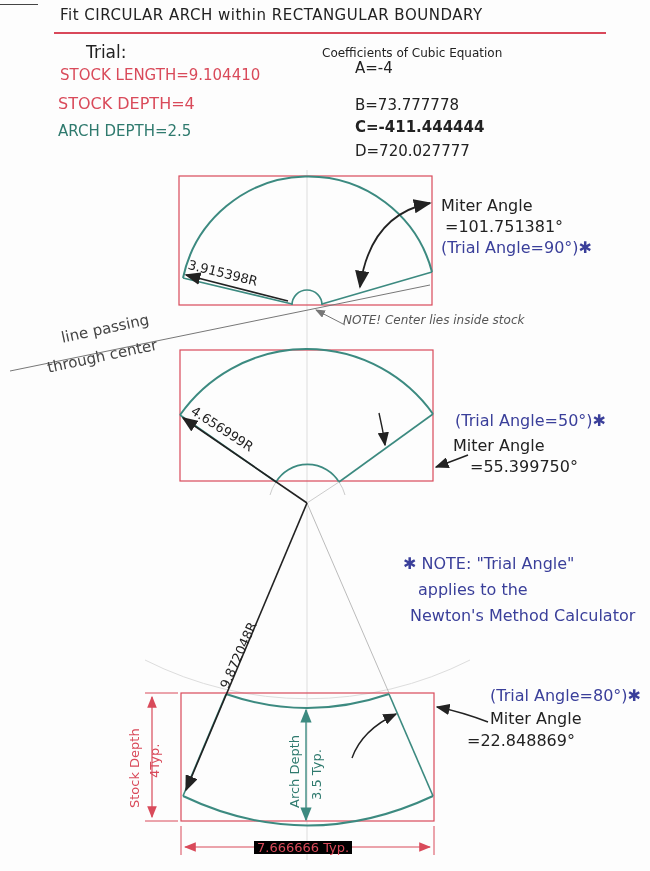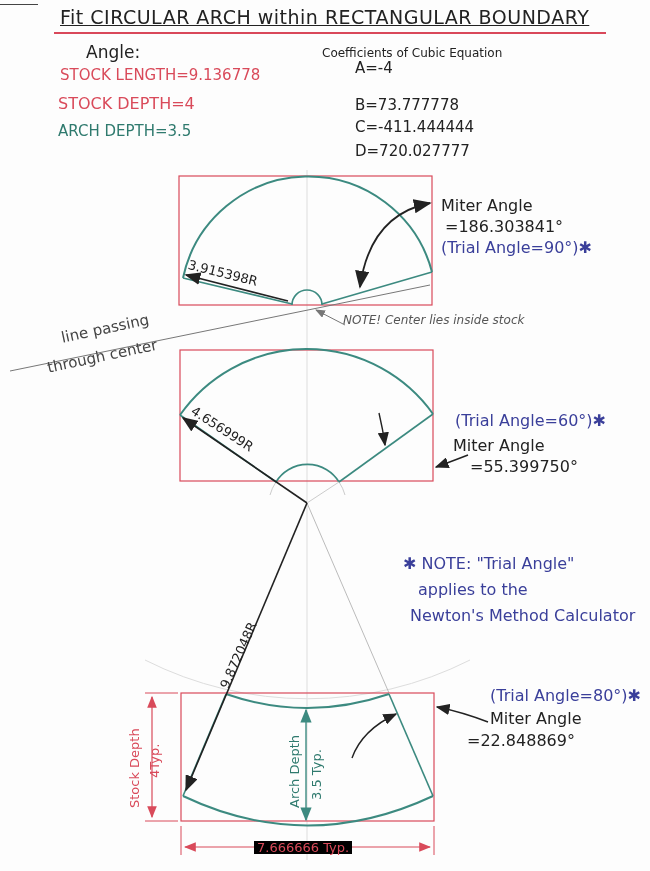--- a/index.html
+++ b/index.html
@@ -1,20 +1,20 @@
 <!DOCTYPE html>
 <html><head>
 <meta charset="utf-8">
 <style>
   html, body { margin: 0; padding: 0; background: #fdfdfd; }
   body { width: 650px; height: 871px; position: relative; overflow: hidden;
          font-family: "DejaVu Sans", sans-serif; }
   svg { position: absolute; left: 0; top: 0; }
   .txt { position: absolute; white-space: nowrap; line-height: 1; }
-  .title { left: 60px; top: 8px; font-size: 19px; color: #222; letter-spacing: 0.5px; text-decoration: underline; }
+  .title { left: 60px; top: 8px; font-size: 15px; color: #222; letter-spacing: 0.5px; }
   .title-underline { position: absolute; left: 54px; top: 32px; width: 552px; height: 2px; background: #d9485a; }
   .corner-line { position: absolute; left: 0; top: 4px; width: 38px; height: 1px; background: #444; }
   .given { left: 86px; top: 44px; font-size: 17px; color: #222; }
   .red { color: #d94a5a; }
   .green { color: #2f7a6e; }
   .blue { color: #3a3f9a; }
   .dark { color: #222; }
   .s14 { font-size: 16px; }
   .s15 { font-size: 15px; }
   .s13 { font-size: 13px; }
@@ -110,42 +110,42 @@
     <line x1="181" y1="826" x2="181" y2="855" stroke="#d94a5a" stroke-width="1"></line>
     <line x1="434" y1="826" x2="434" y2="855" stroke="#d94a5a" stroke-width="1"></line>
     <line x1="185" y1="847" x2="430" y2="847" stroke="#d94a5a" stroke-width="1.2" marker-start="url(#arrRedStart)" marker-end="url(#arrRed)"></line>
   </g>
 </svg>
 
 <div class="corner-line"></div>
 <div class="txt title">Fit CIRCULAR ARCH within RECTANGULAR BOUNDARY</div>
 <div class="title-underline"></div>
 
-<div class="txt given">Angle:</div>
-<div class="txt red s15" style="left:60px;top:68px;">STOCK LENGTH=9.136778</div>
+<div class="txt given">Trial:</div>
+<div class="txt red s15" style="left:60px;top:68px;">STOCK LENGTH=9.104410</div>
 <div class="txt red s14" style="left:58px;top:96px;">STOCK DEPTH=4</div>
-<div class="txt green s15" style="left:58px;top:124px;">ARCH DEPTH=3.5</div>
+<div class="txt green s15" style="left:58px;top:124px;">ARCH DEPTH=2.5</div>
 
 <div class="txt dark" style="left:322px;top:47px;font-size:12px;">Coefficients of Cubic Equation</div>
 <div class="txt dark s15" style="left:355px;top:61px;">A=-4</div>
 <div class="txt dark s15" style="left:355px;top:98px;">B=73.777778</div>
-<div class="txt dark s15" style="left:355px;top:120px;">C=-411.444444</div>
+<div class="txt dark s15" style="left:355px;top:120px;font-weight:bold;">C=-411.444444</div>
 <div class="txt dark s15" style="left:355px;top:144px;">D=720.027777</div>
 
 <div class="txt dark s13" style="left:190px;top:258px;transform:rotate(14deg);transform-origin:left top;">3.915398R</div>
 <div class="txt dark s14" style="left:441px;top:198px;">Miter Angle</div>
-<div class="txt dark s14" style="left:445px;top:219px;">=186.303841°</div>
+<div class="txt dark s14" style="left:445px;top:219px;">=101.751381°</div>
 <div class="txt blue s14" style="left:441px;top:240px;">(Trial Angle=90°)✱</div>
 <div class="txt note-italic s12" style="left:343px;top:314px;">NOTE! Center lies inside stock</div>
 
 <div class="txt" style="left:60px;top:331px;font-size:15px;color:#444;transform:rotate(-12deg);transform-origin:left top;">line passing</div>
 <div class="txt" style="left:46px;top:361px;font-size:15px;color:#444;transform:rotate(-12deg);transform-origin:left top;">through center</div>
 
 <div class="txt dark s13" style="left:196px;top:404px;transform:rotate(33deg);transform-origin:left top;">4.656999R</div>
-<div class="txt blue s14" style="left:455px;top:413px;">(Trial Angle=60°)✱</div>
+<div class="txt blue s14" style="left:455px;top:413px;">(Trial Angle=50°)✱</div>
 <div class="txt dark s14" style="left:453px;top:438px;">Miter Angle</div>
 <div class="txt dark s14" style="left:470px;top:459px;">=55.399750°</div>
 
 <div class="txt blue s14" style="left:403px;top:556px;">✱ NOTE: "Trial Angle"</div>
 <div class="txt blue s14" style="left:410px;top:582px;margin-left:8px;">applies to the</div>
 <div class="txt blue s14" style="left:410px;top:608px;">Newton's Method Calculator</div>
 
 <div class="txt dark s13" style="left:218px;top:685px;transform:rotate(-66deg);transform-origin:left top;">9.872048R</div>
 <div class="txt blue s14" style="left:490px;top:688px;">(Trial Angle=80°)✱</div>
 <div class="txt dark s14" style="left:490px;top:711px;">Miter Angle</div>

